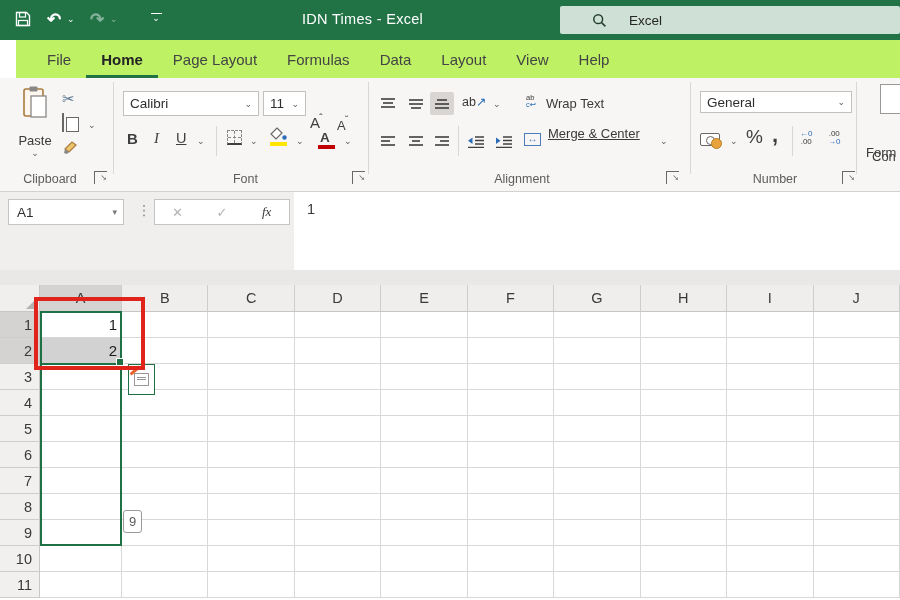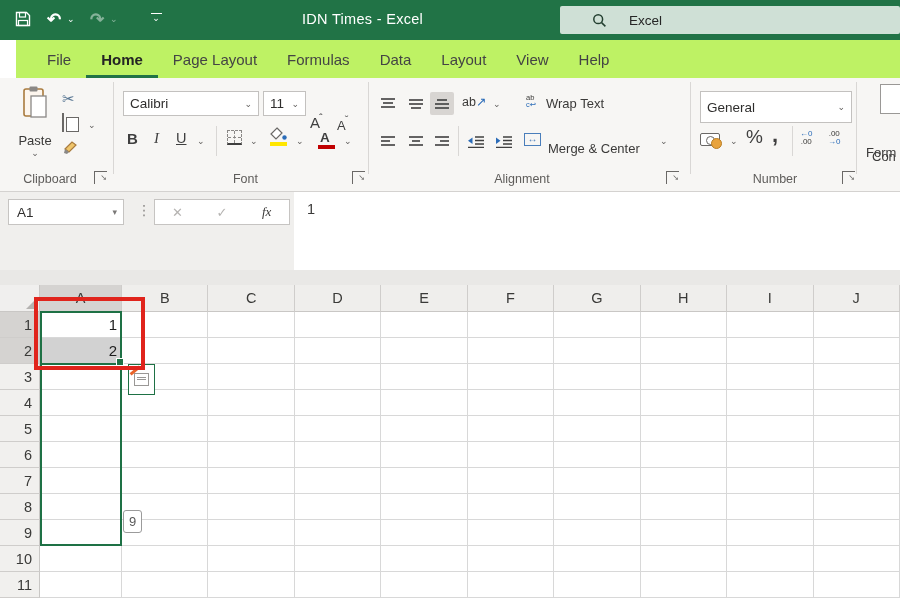--- a/index.html
+++ b/index.html
@@ -296,26 +296,26 @@
           <g stroke="#3f3f3f" stroke-width="1.5">
             <line x1="8" y1="2" x2="17" y2="2"></line>
             <line x1="8" y1="5.5" x2="17" y2="5.5"></line>
             <line x1="8" y1="9" x2="17" y2="9"></line>
             <line x1="1" y1="12.5" x2="17" y2="12.5"></line>
           </g>
           <path d="M1 2.5 L5.5 5.7 L1 9 Z" fill="#2b6cb8"></path>
         </svg>
       </span>
     <span class="merge-ic" style="position:absolute; left:524px; top:55px;"><span>↔</span></span>
-    <span class="btn-lbl" style="position:absolute; left:548px; top:63px;">Merge &amp; Center</span>
+    <span class="btn-lbl" style="position:absolute; left:548px; top:48px;text-decoration:underline;">Merge &amp; Center</span>
     <span class="chev" style="position:absolute; left:660px; top:58px;">⌄</span>
     <div class="grp-label" style="left:372px; width:300px;">Alignment</div>
     <span class="launcher" style="left:666px;">↘</span>
 
-    <div class="combo" style="left:700px; top:13px; width:152px; height:32px;">
+    <div class="combo" style="left:700px; top:13px; width:152px; height:22px;">
       <span>General</span>
         <span class="chev">⌄</span>
     </div>
     <span class="acct-ic" style="position:absolute; left:700px; top:55px;"></span>
     <span class="chev" style="position:absolute; left:730px; top:58px;">⌄</span>
     <span class="pct" style="position:absolute; left:746px; top:48px;">%</span>
     <span class="comma" style="position:absolute; left:772px; top:44px;">,</span>
     <div class="vdiv" style="left:792px; top:48px; height:30px;"></div>
     <span class="decic" style="position:absolute; left:800px; top:52px;"><span class="blue">←0</span><br><span>.00</span></span>
     <span class="decic" style="position:absolute; left:828px; top:52px;"><span>.00</span><br><span class="blue">→0</span></span>

